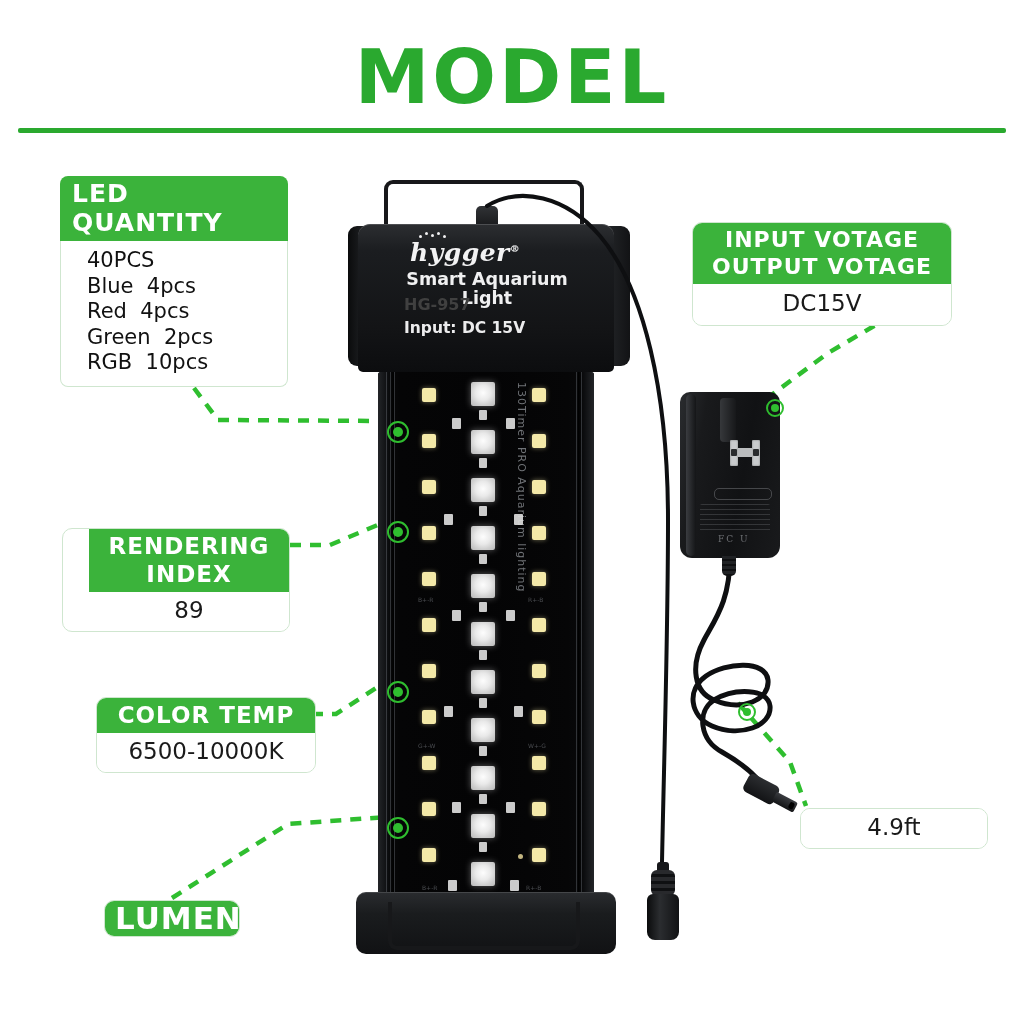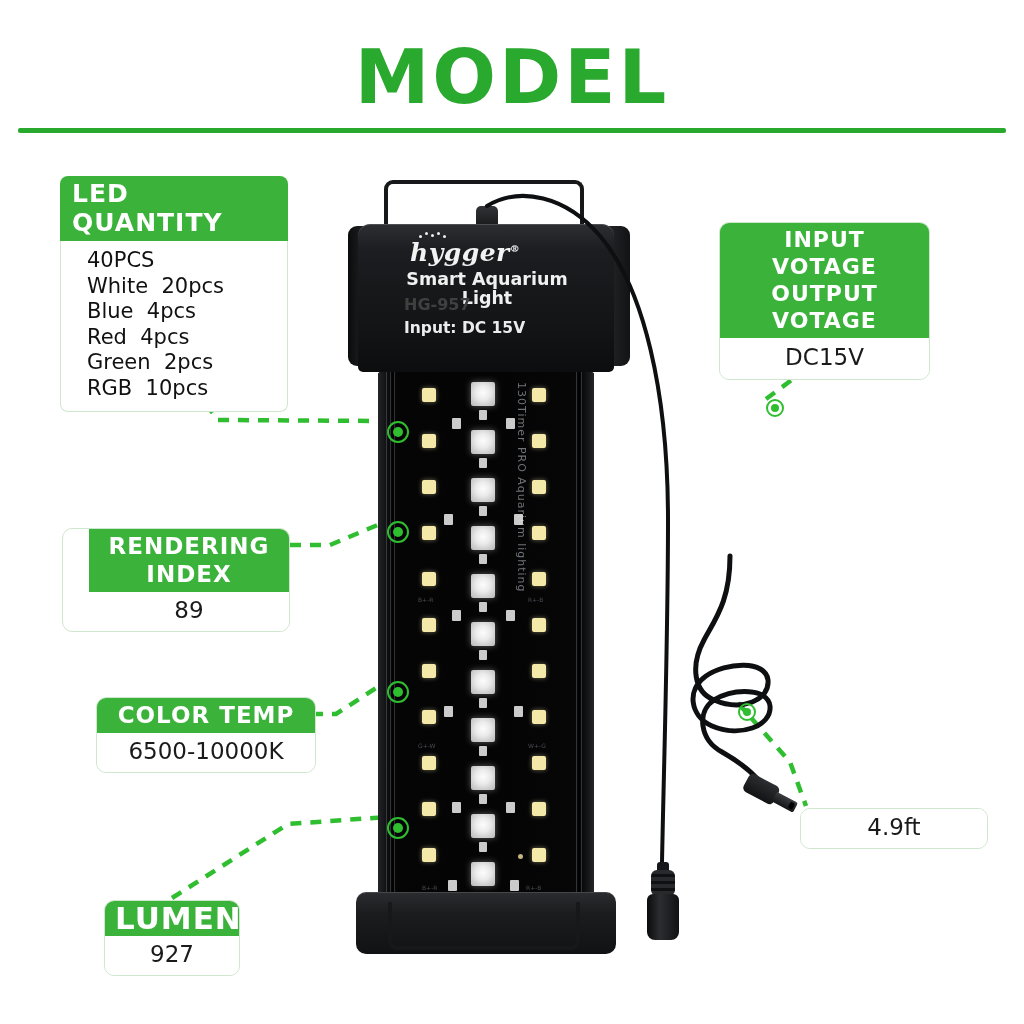--- a/index.html
+++ b/index.html
@@ -76,21 +76,21 @@
   #c-cri .body{font-size:23px;line-height:27px;font-family:"DejaVu Sans",sans-serif;padding:5px 0 7px 0;}
 
   #c-temp{left:96px;top:697px;width:220px;}
   #c-temp .cap{font-size:23px;line-height:28px;}
   #c-temp .body{font-size:23px;line-height:27px;font-family:"DejaVu Sans",sans-serif;padding:5px 0 7px 0;}
 
   #c-lum{left:104px;top:900px;width:136px;}
   #c-lum .cap{font-size:31px;line-height:28px;}
   #c-lum .body{font-size:23px;line-height:27px;font-family:"DejaVu Sans",sans-serif;padding:5px 0 7px 0;}
 
-  #c-volt{left:719px;top:222px;width:211px;}
+  #c-volt{left:692px;top:222px;width:260px;}
   #c-volt .cap{font-size:22px;line-height:27px;}
   #c-volt .body{font-size:23px;line-height:27px;font-family:"DejaVu Sans",sans-serif;padding:6px 0 8px 0;}
 
   #c-cord{left:800px;top:808px;width:188px;}
   #c-cord .cap{font-size:23px;line-height:28px;}
   #c-cord .body{font-size:23px;line-height:27px;font-family:"DejaVu Sans",sans-serif;padding:5px 0 7px 0;}
 
   
   #leaders{position:absolute;left:0;top:0;width:1024px;height:1024px;pointer-events:none;}
 
@@ -343,41 +343,39 @@
       <polyline points="172,898 288,824 387,817"></polyline>
       <polyline points="766,399 828,353 898,312"></polyline>
       <polyline points="738,703 790,762 806,806"></polyline>
     </g>
   </svg>
 
   <div class="callout" id="c-led">
     <div class="cap">LED QUANTITY</div>
     <div class="body">
       <div class="row">40PCS</div>
-      <div class="row">White  20pcs</div>
       <div class="row">Blue  4pcs</div>
       <div class="row">Red  4pcs</div>
       <div class="row">Green  2pcs</div>
       <div class="row">RGB  10pcs</div>
     </div>
   </div>
 
   <div class="callout boxed" id="c-cri">
     <div class="cap">RENDERING INDEX</div>
     <div class="body">89</div>
   </div>
 
   <div class="callout boxed" id="c-temp">
     <div class="cap">COLOR TEMP</div>
     <div class="body">6500-10000K</div>
   </div>
 
   <div class="callout boxed" id="c-lum">
     <div class="cap">LUMENS</div>
-    <div class="body">927</div>
   </div>
 
   <div class="callout boxed" id="c-volt">
     <div class="cap">INPUT VOTAGE
 OUTPUT  VOTAGE</div>
     <div class="body">DC15V</div>
   </div>
 
   <div class="callout boxed" id="c-cord">
     <div class="body">4.9ft</div>
@@ -494,20 +492,36 @@
 
   <svg id="cables">
 
     <path d="M487,206 C520,186 566,196 600,236 C644,288 668,392 668,520 C668,636 664,760 662,862" stroke="#0e0f11" stroke-width="4" fill="none" stroke-linecap="round"></path>
 
     <path d="M730,556 C730,600 716,618 704,640 C690,666 694,692 714,700 C742,712 770,700 768,680
              C766,660 726,662 706,676 C686,690 690,716 712,726 C740,738 772,726 770,706
              C768,688 734,688 714,700 C696,712 700,740 722,752 C736,760 752,772 760,782" stroke="#0e0f11" stroke-width="5" fill="none" stroke-linecap="round"></path>
   </svg>
 
+  <div id="adapter">
+    <div class="ad-body"></div>
+    <div class="ad-ridge"></div>
+    <div class="ad-tab"></div>
+    <div class="prong-bar"></div>
+    <div class="prong p1">
+        <i></i>
+      </div>
+    <div class="prong p2">
+        <i></i>
+      </div>
+    <div class="ad-emboss"></div>
+    <div class="ad-fine"></div>
+    <div class="ad-marks">FC U</div>
+    <div class="ad-strain"></div>
+  </div>
 
   <div class="conn" id="jack-female">
     <div class="jf-neck"></div>
     <div class="jf-grip"></div>
     <div class="jf-barrel"></div>
   </div>
   <div class="conn" id="plug-male">
     <div class="pm-body"></div>
     <div class="pm-tip"></div>
   </div>

